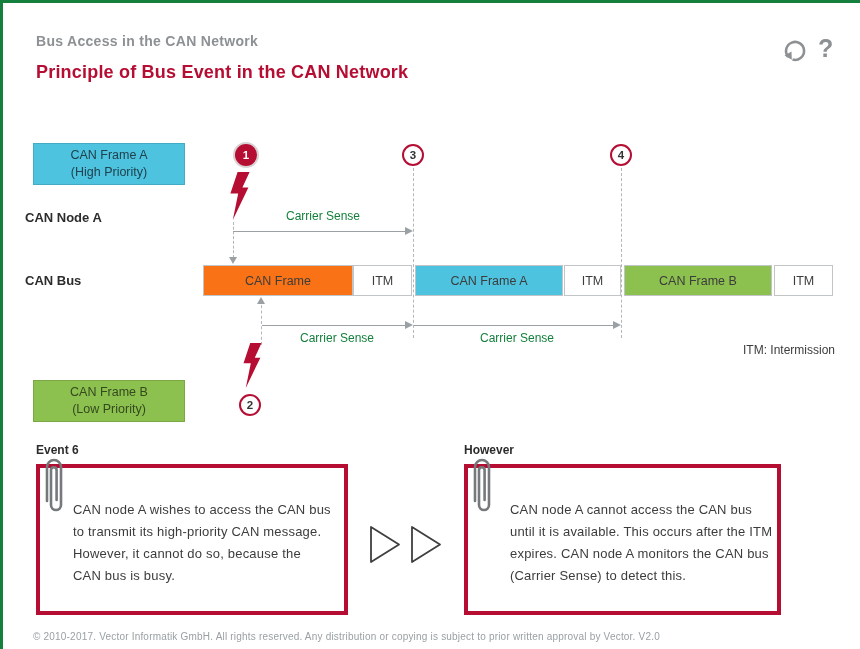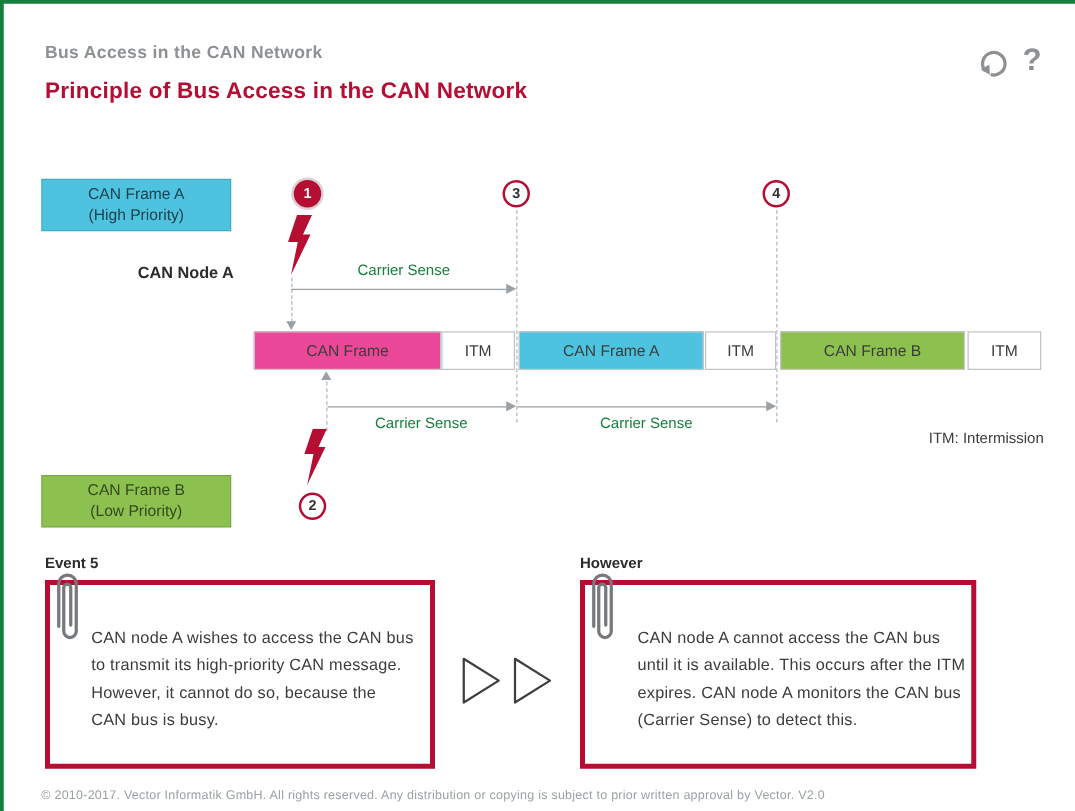--- a/index.html
+++ b/index.html
@@ -11,21 +11,21 @@
   .title{left:33px;top:59px;font-size:18px;font-weight:bold;color:#b60d33;letter-spacing:.2px;}
   .refresh{left:779px;top:35px;width:26px;height:26px;cursor:pointer;}
   .help{left:815px;top:31px;font-size:25px;font-weight:bold;color:#8d9194;cursor:pointer;}
 
   
   .legend{width:150px;height:40px;display:flex;flex-direction:column;align-items:center;justify-content:center;font-size:12.5px;line-height:17px;border:1px solid rgba(0,0,0,.12);}
   .legend-a{left:30px;top:140px;color:#20424d;}
   .legend-b{left:30px;top:377px;color:#35491f;}
 
   
-  .rowlab{left:34px;width:150px;text-align:right;font-size:13px;font-weight:bold;color:#2c2c2c;}
+  .rowlab{left:22px;width:150px;text-align:left;font-size:13px;font-weight:bold;color:#2c2c2c;}
   .lab-node-a{top:207px;}
   .lab-bus{top:270px;}
   .lab-node-b{top:329px;}
 
   
   .marker{width:22px;height:22px;border-radius:50%;display:flex;align-items:center;justify-content:center;font-size:11.5px;font-weight:bold;box-sizing:border-box;z-index:4;}
   .marker-filled{background:#b60d33;color:#ffffff;box-shadow:0 0 0 2px #d9d2d4;}
   .marker-open{background:#ffffff;color:#333333;border:2px solid #b60d33;}
   .m1{left:232px;top:141px;}
   .m3{left:399px;top:141px;}
@@ -86,40 +86,41 @@
 
   
   .footer{left:30px;top:628px;font-size:10px;color:#9aa0a3;letter-spacing:.2px;}
 </style>
 </head>
 <body>
 
 <div class="page">
 
   <div class="abs eyebrow">Bus Access in the CAN Network</div>
-  <div class="abs title">Principle of Bus Access in the CAN Network</div>
+  <div class="abs title">Principle of Bus Event in the CAN Network</div>
 
   <div class="abs refresh">
     <svg width="26" height="26" viewBox="0 0 26 26">
       <path d="M6.2 18.8 A9 9 0 1 1 10.5 21.6" fill="none" stroke="#8d9194" stroke-width="2.6"></path>
       <polygon points="9.5,13.5 9.8,21.8 2.6,17.6" fill="#8d9194"></polygon>
     </svg>
   </div>
   <div class="abs help">?</div>
 
   <div class="abs legend legend-a" style="background: rgb(78, 195, 224);">
     <span>CAN Frame A</span>
     <span>(High Priority)</span>
   </div>
   <div class="abs legend legend-b" style="background: rgb(140, 192, 79);">
     <span>CAN Frame B</span>
     <span>(Low Priority)</span>
   </div>
 
   <div class="abs rowlab lab-node-a">CAN Node A</div>
+  <div class="abs rowlab lab-bus">CAN Bus</div>
 
   <div class="abs marker marker-filled m1">1</div>
   <div class="abs marker marker-open m3">3</div>
   <div class="abs marker marker-open m4">4</div>
   <div class="abs marker marker-open m2">2</div>
 
   <div class="abs dash d1"></div>
   <div class="abs dash d3"></div>
   <div class="abs dash d4"></div>
   <div class="abs dash d2"></div>
@@ -138,42 +139,42 @@
   <div class="abs cs-label csl-a">Carrier Sense</div>
 
   <div class="abs cs-line cs-b1"></div>
   <div class="abs cs-head h-b1"></div>
   <div class="abs cs-label csl-b1">Carrier Sense</div>
 
   <div class="abs cs-line cs-b2"></div>
   <div class="abs cs-head h-b2"></div>
   <div class="abs cs-label csl-b2">Carrier Sense</div>
 
-  <div class="abs seg seg1" style="background: #ec4899;">
+  <div class="abs seg seg1" style="background: #f97316;">
       <span>CAN Frame</span>
     </div>
   <div class="abs seg seg2" style="background: rgb(255, 255, 255);">
       <span>ITM</span>
     </div>
   <div class="abs seg seg3" style="background: rgb(78, 195, 224);">
       <span>CAN Frame A</span>
     </div>
   <div class="abs seg seg4" style="background: rgb(255, 255, 255);">
       <span>ITM</span>
     </div>
   <div class="abs seg seg5" style="background: rgb(140, 192, 79);">
       <span>CAN Frame B</span>
     </div>
   <div class="abs seg seg6" style="background: rgb(255, 255, 255);">
       <span>ITM</span>
     </div>
 
   <div class="abs itm-note">ITM: Intermission</div>
 
-  <div class="abs callout-head ch-event">Event 5</div>
+  <div class="abs callout-head ch-event">Event 6</div>
   <div class="abs callout co-event"></div>
   <div class="abs callout-text ct-event">CAN node A wishes to access the CAN bus to transmit its high-priority CAN message. However, it cannot do so, because the CAN bus is busy.</div>
   <svg class="abs clip clip-event" width="30" height="62" viewBox="0 0 30 62">
     <path d="M8 48 V14 a7 7 0 0 1 14 0 v38 a5 5 0 0 1 -10 0 V17 a2.8 2.8 0 0 1 5.6 0 v30" fill="none" stroke="#75797c" stroke-width="2.6" stroke-linecap="round"></path>
   </svg>
 
   <svg class="abs play-arrows" width="80" height="42" viewBox="0 0 80 42">
     <path d="M3 3 L31 20.5 L3 38 Z" fill="#ffffff" stroke="#3f3f3f" stroke-width="1.8" stroke-linejoin="round"></path>
     <path d="M44 3 L72 20.5 L44 38 Z" fill="#ffffff" stroke="#3f3f3f" stroke-width="1.8" stroke-linejoin="round"></path>
   </svg>

